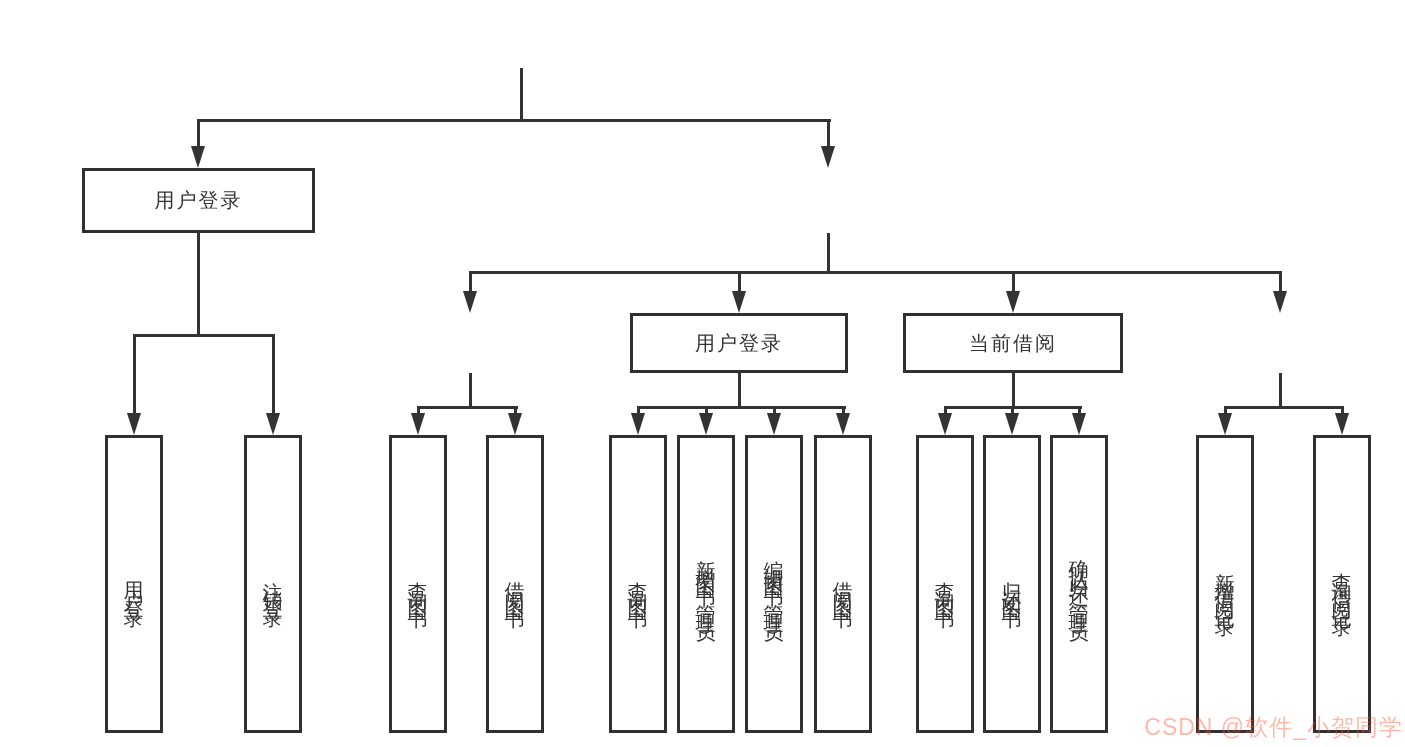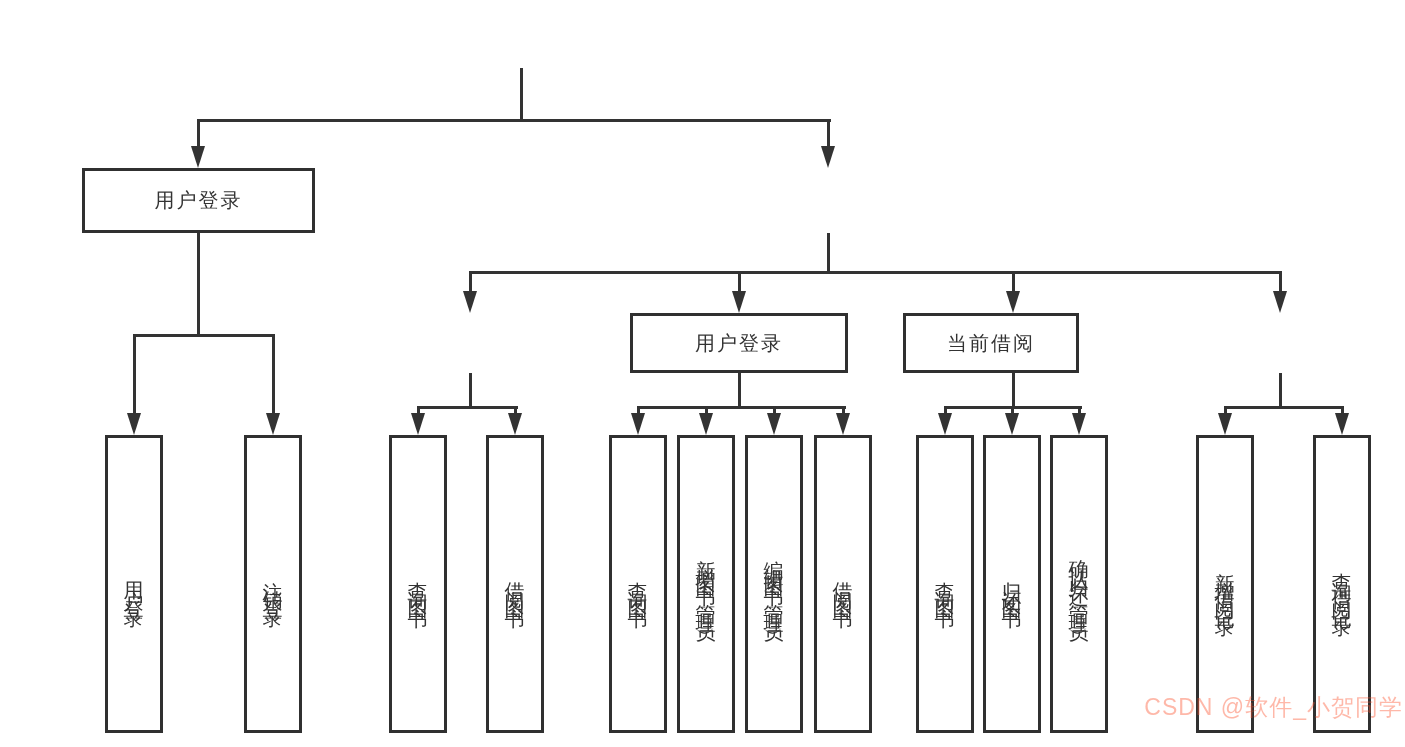--- a/index.html
+++ b/index.html
@@ -21,21 +21,21 @@
     font-size:20px;letter-spacing:9px;line-height:1;color:#333;
   }
   .vl{position:absolute;width:3px;background:#333;z-index:1;}
   .hl{position:absolute;height:3px;background:#333;z-index:1;}
   .arr{
     position:absolute;width:0;height:0;z-index:1;
     border-left:7px solid transparent;border-right:7px solid transparent;
     border-top:22px solid #333;
   }
   .watermark{
-    position:absolute;right:2px;top:692px;z-index:5;
+    position:absolute;right:2px;top:712px;z-index:5;
     font-size:23px;letter-spacing:1px;color:rgba(252,85,49,0.42);
     white-space:nowrap;
   }
 </style>
 </head>
 <body>
 
 <div id="canvas">
 
 
@@ -64,21 +64,21 @@
   <div class="vl" style="left:738px;top:271px;height:24px"></div>
   <div class="arr" style="left:732px;top:291px"></div>
   <div class="vl" style="left:1012px;top:271px;height:24px"></div>
   <div class="arr" style="left:1006px;top:291px"></div>
   <div class="vl" style="left:1279px;top:271px;height:24px"></div>
   <div class="arr" style="left:1273px;top:291px"></div>
 
   <div class="hbox" style="left:630px;top:313px;width:218px;height:60px">
     <span>用户登录</span>
   </div>
-  <div class="hbox" style="left:903px;top:313px;width:176px;height:60px">
+  <div class="hbox" style="left:903px;top:313px;width:220px;height:60px">
     <span>当前借阅</span>
   </div>
 
   <div class="vl" style="left:469px;top:373px;height:36px"></div>
   <div class="hl" style="left:417px;top:406px;width:101px"></div>
   <div class="vl" style="left:417px;top:406px;height:12px"></div>
   <div class="arr" style="left:411px;top:413px"></div>
   <div class="vl" style="left:514px;top:406px;height:12px"></div>
   <div class="arr" style="left:508px;top:413px"></div>
 

